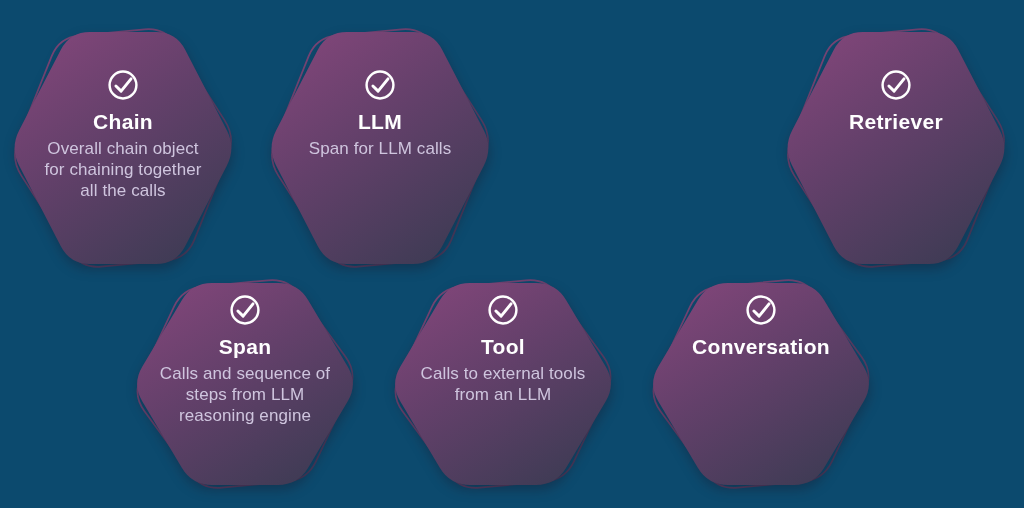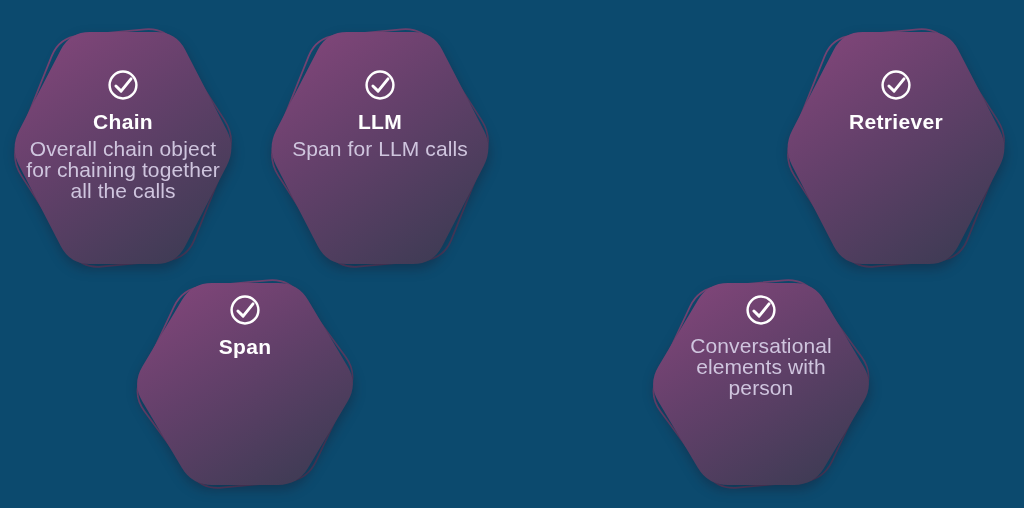--- a/index.html
+++ b/index.html
@@ -35,21 +35,21 @@
   .card-title{
     color:#ffffff;
     font-size:21px;
     font-weight:bold;
     line-height:24px;
     letter-spacing:0.3px;
     margin-bottom:4px;
   }
   .card-desc{
     color:#cfc5de;
-    font-size:21px;
+    font-size:17px;
     line-height:21px;
     max-width:196px;
     letter-spacing:0.1px;
   }
   .defs-svg{position:absolute; width:0; height:0;}
 </style>
 </head>
 <body>
 
 <svg class="defs-svg" aria-hidden="true">
@@ -119,30 +119,44 @@
   <div class="hexcard row2" style="left:130px; top:281px;">
     <svg class="shape" width="230" height="206" viewBox="0 0 230 206">
       <use href="#hexB" class="hex-outline" transform="rotate(-5.5 115 103)"></use>
       <use href="#hexB" class="hex-fill"></use>
     </svg>
     <div class="content">
       <svg class="check-wrap" viewBox="0 0 36 36">
           <use href="#checkCircle"></use>
         </svg>
       <div class="card-title">Span</div>
+      <div class="card-desc">Calls and sequence of<br>steps from LLM<br>reasoning engine</div>
     </div>
   </div>
 
+  <div class="hexcard row2" style="left:388px; top:281px;">
+    <svg class="shape" width="230" height="206" viewBox="0 0 230 206">
+      <use href="#hexB" class="hex-outline" transform="rotate(-5.5 115 103)"></use>
+      <use href="#hexB" class="hex-fill"></use>
+    </svg>
+    <div class="content">
+      <svg class="check-wrap" viewBox="0 0 36 36">
+          <use href="#checkCircle"></use>
+        </svg>
+      <div class="card-title">Tool</div>
+      <div class="card-desc">Calls to external tools<br>from an LLM</div>
+    </div>
+  </div>
 
   <div class="hexcard row2" style="left:646px; top:281px;">
     <svg class="shape" width="230" height="206" viewBox="0 0 230 206">
       <use href="#hexB" class="hex-outline" transform="rotate(-5.5 115 103)"></use>
       <use href="#hexB" class="hex-fill"></use>
     </svg>
     <div class="content">
       <svg class="check-wrap" viewBox="0 0 36 36">
           <use href="#checkCircle"></use>
         </svg>
-      <div class="card-desc">Conversational<br>elements with person</div>
+      <div class="card-title">Conversation</div>
     </div>
   </div>
 
 </div>
 
 </body></html>

